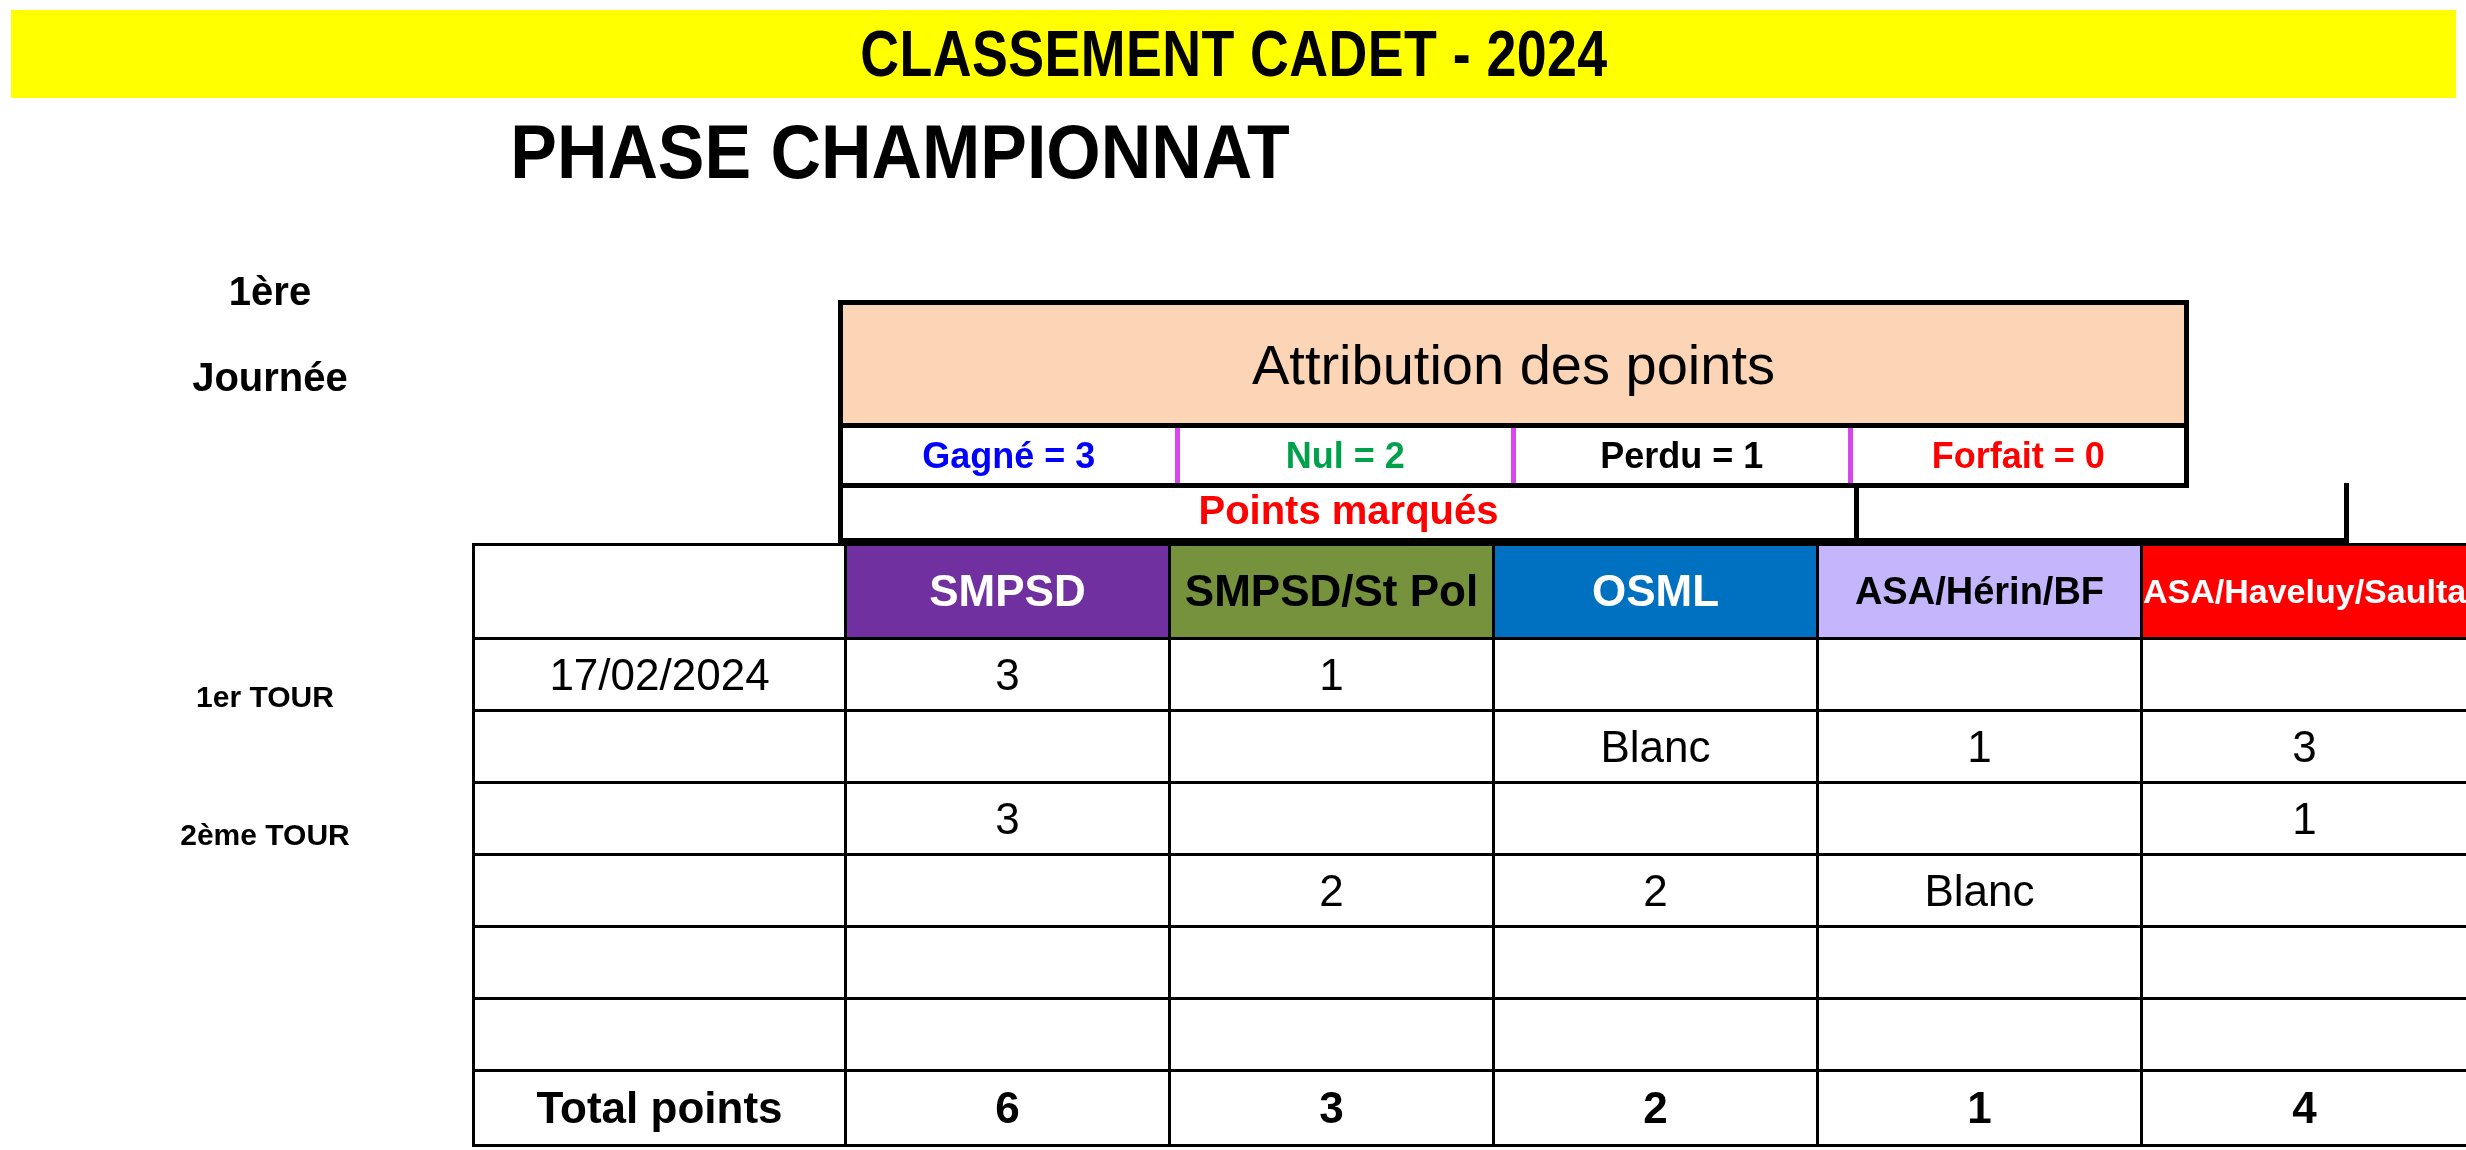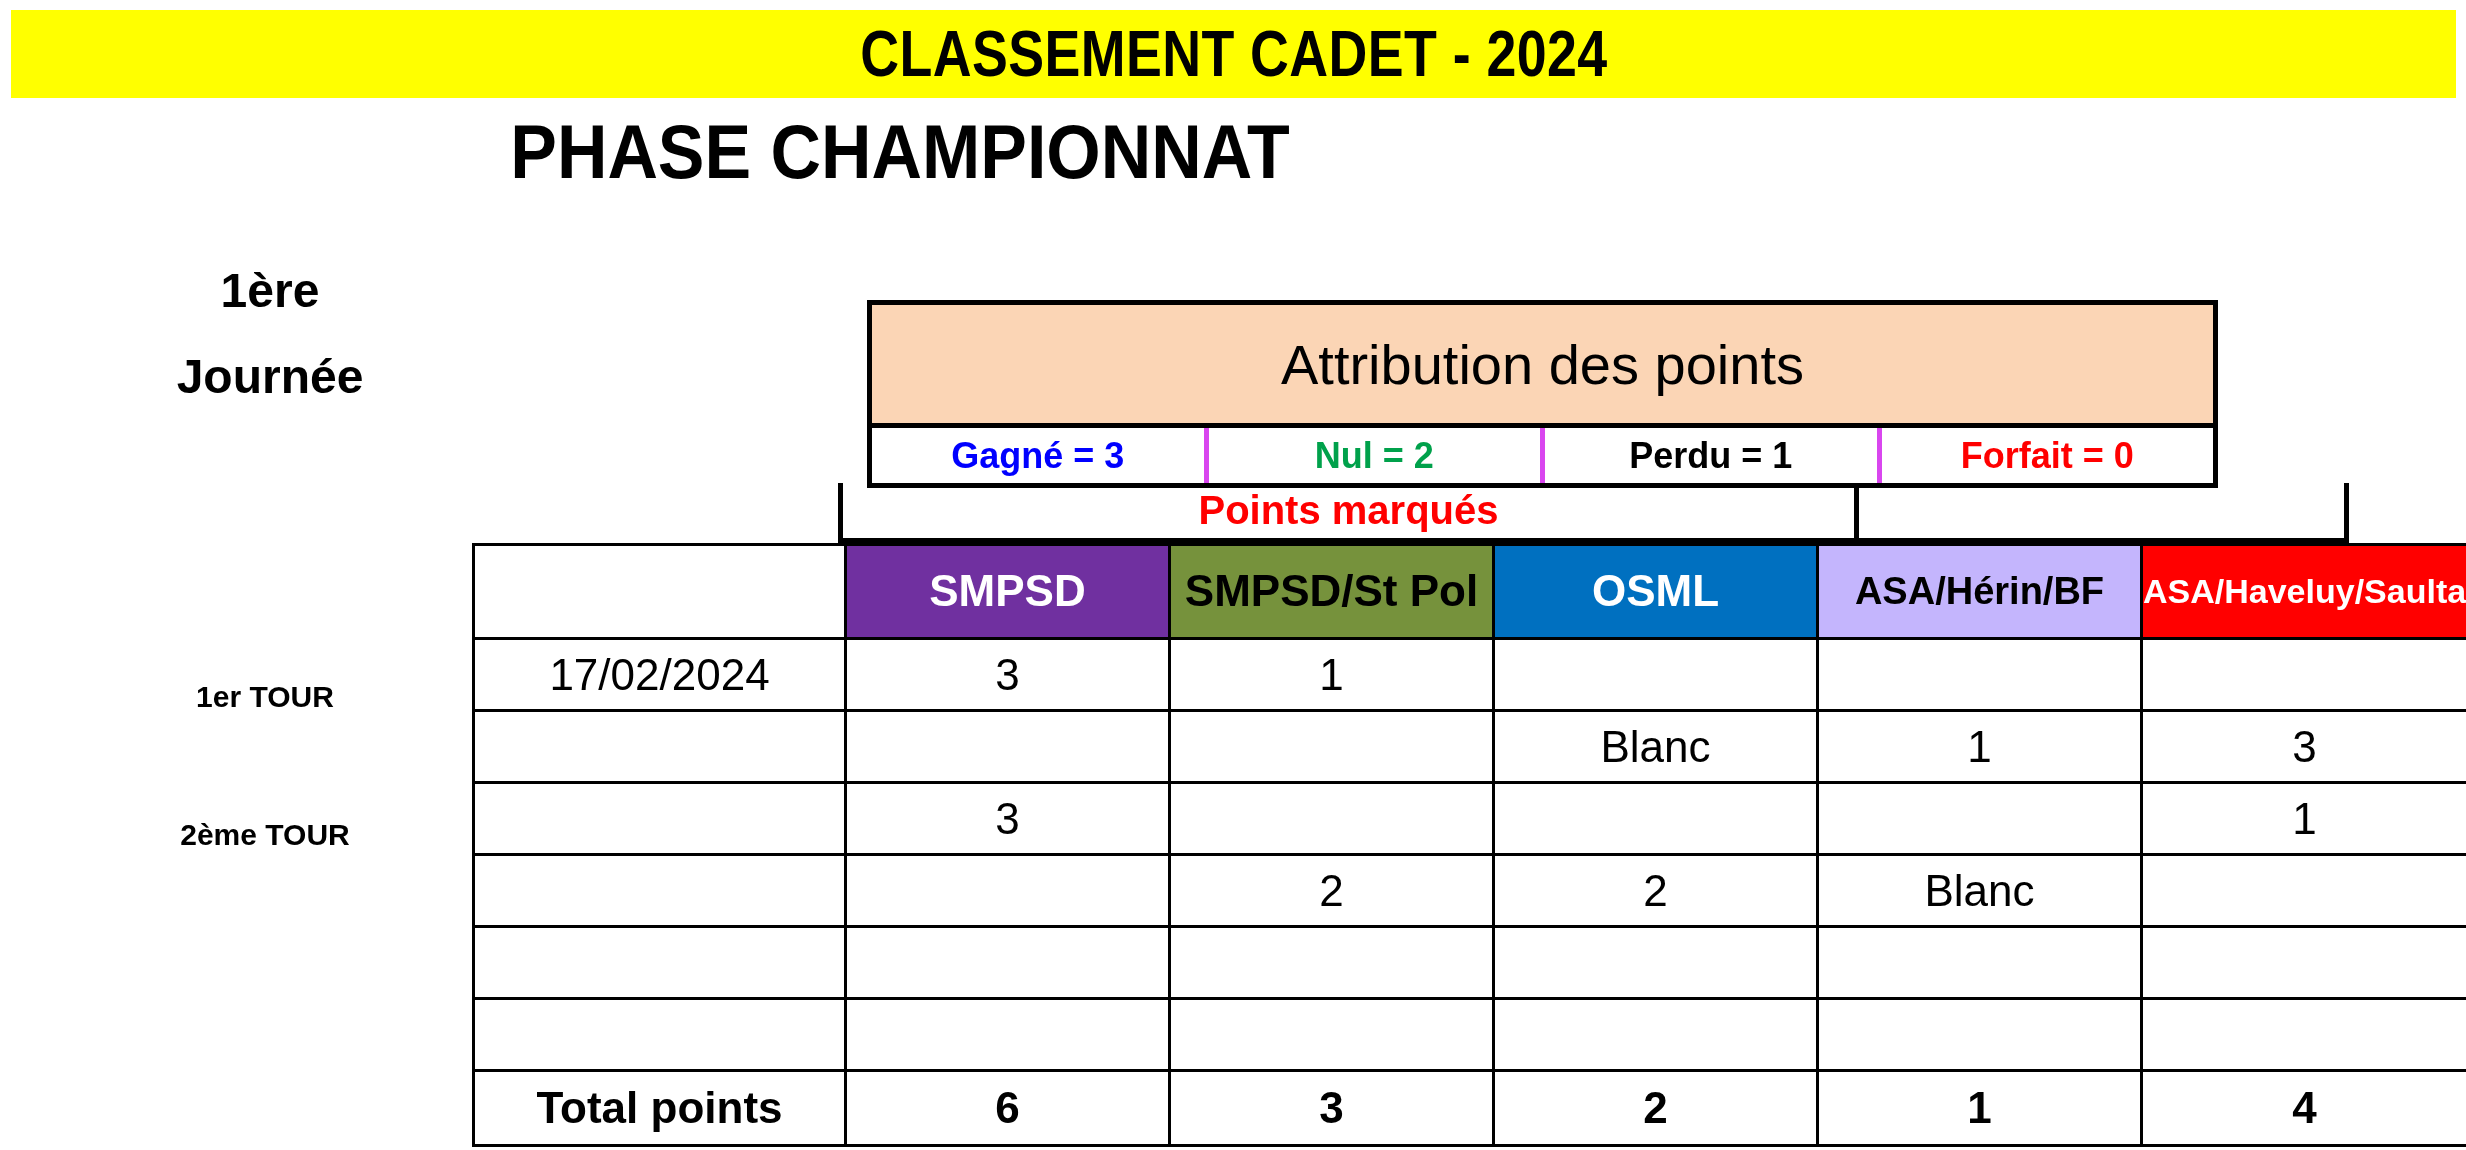--- a/index.html
+++ b/index.html
@@ -54,21 +54,21 @@
 
   
   #journee-label {
     position: absolute;
     left: 60px;
     top: 248px;
     width: 420px;
     text-align: center;
     font-family: "Liberation Sans", sans-serif;
     font-weight: bold;
-    font-size: 48px;
+    font-size: 40px;
     line-height: 86px;
     color: #000000;
   }
   .tour-label {
     position: absolute;
     width: 420px;
     left: 55px;
     text-align: center;
     font-family: "Liberation Sans", sans-serif;
     font-weight: bold;
@@ -80,21 +80,20 @@
 
   
   #attribution-block {
     position: absolute;
     left: 838px;
     top: 300px;
     width: 1351px;
     border: 5px solid #000;
     box-sizing: border-box;
     background: #ffffff;
-    margin-left: 29px;
   }
   #attribution-title {
     height: 118px;
     background: #fbd5b5;
     border-bottom: 5px solid #000;
     display: flex;
     align-items: center;
     justify-content: center;
     font-family: "Liberation Sans Narrow", "Liberation Sans", sans-serif;
     font-size: 56px;

